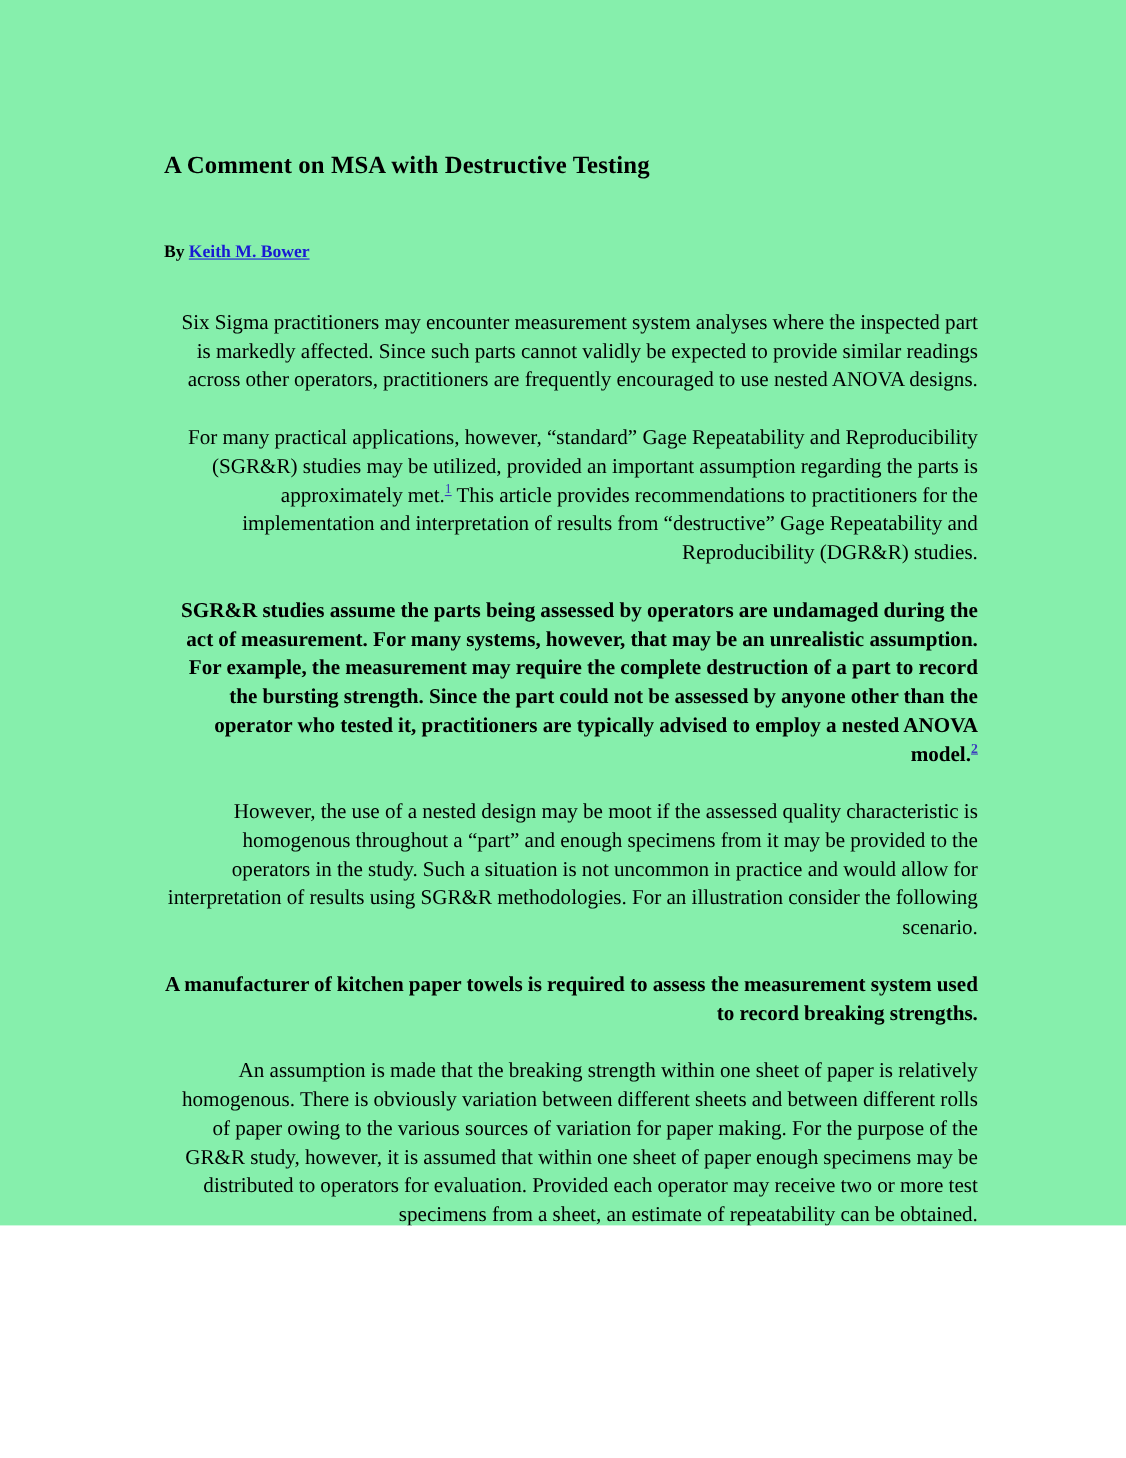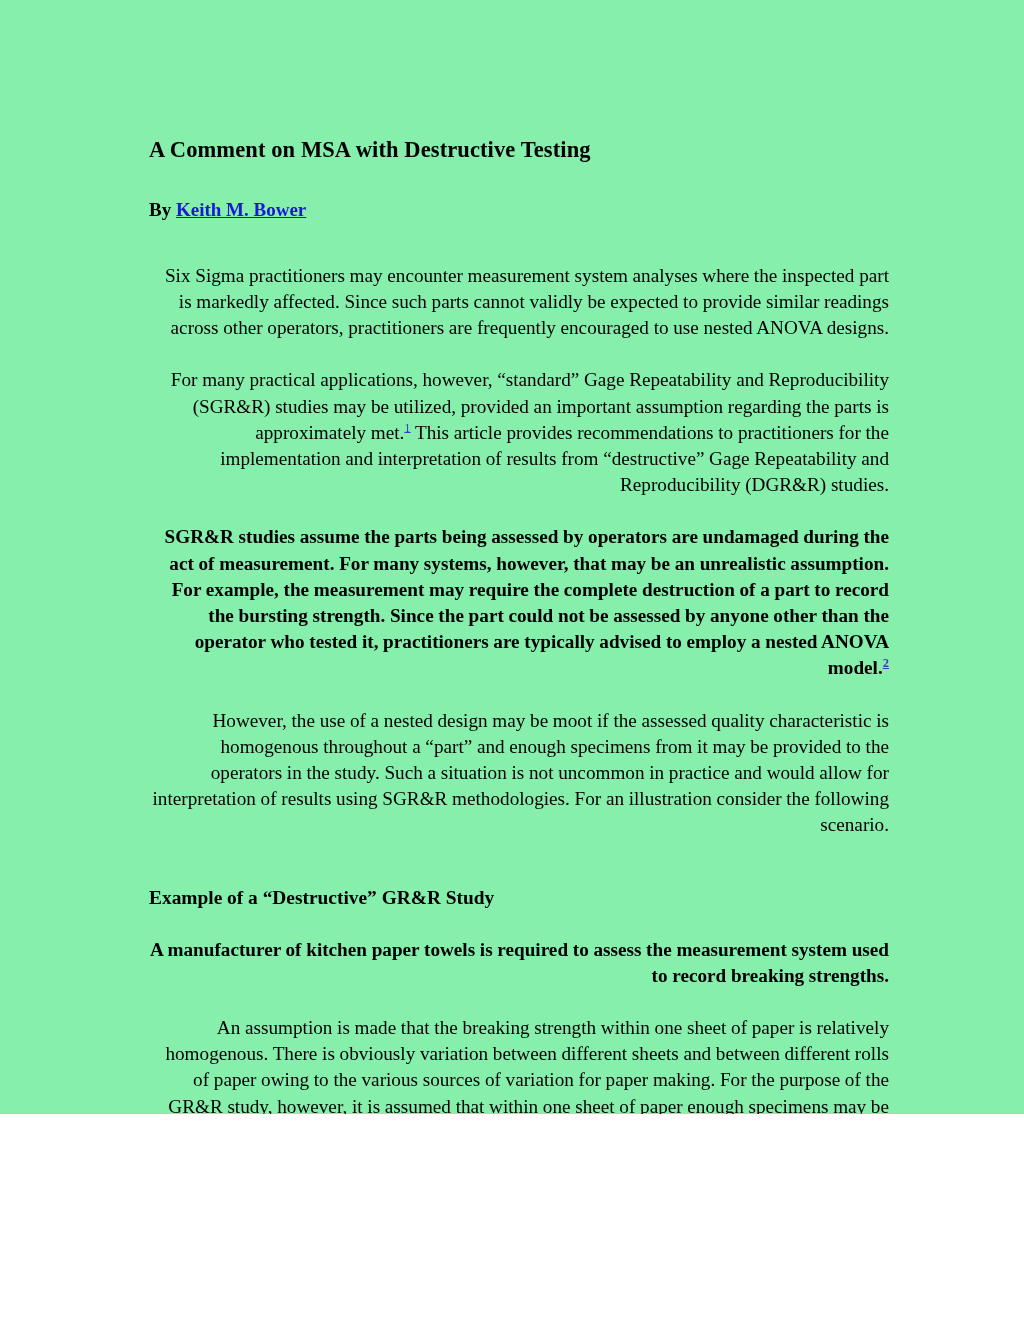--- a/index.html
+++ b/index.html
@@ -28,23 +28,23 @@
     width: 740px;
   }
   .doc-title {
     font-size: 22.5px;
     font-weight: bold;
     letter-spacing: 0.1px;
     line-height: 1.2;
     margin: 0 0 0 0;
   }
   .byline {
-    font-size: 19px;
+    font-size: 16px;
     font-weight: bold;
-    margin: 35px 0 0 0;
+    margin: 57px 0 0 0;
     line-height: 1.25;
     font-family: Liberation Serif, serif;
   }
   .byline .author-link {
     color: #1919d4;
     text-decoration: underline;
     font-weight: bold;
   }
   p.body-text {
     font-size: 19.2px;
@@ -87,20 +87,19 @@
 
     <p class="body-text first-body">Six Sigma practitioners may encounter measurement system analyses where the inspected part is markedly affected. Since such parts cannot validly be expected to provide similar readings across other operators, practitioners are frequently encouraged to use nested ANOVA designs.</p>
 
     <p class="body-text"><span>For many practical applications, however, “standard” Gage Repeatability and Reproducibility (SGR&amp;R) studies may be utilized, provided an important assumption regarding the parts is approximately met.</span><sup class="footnote-ref">1</sup><span> This article provides recommendations to practitioners for the implementation and interpretation of results from “destructive” Gage Repeatability and Reproducibility (DGR&amp;R) studies.</span></p>
 
 
     <p class="body-text para-after-heading"><span>SGR&amp;R studies assume the parts being assessed by operators are undamaged during the act of measurement. For many systems, however, that may be an unrealistic assumption. For example, the measurement may require the complete destruction of a part to record the bursting strength. Since the part could not be assessed by anyone other than the operator who tested it, practitioners are typically advised to employ a nested ANOVA model.</span><sup class="footnote-ref">2</sup></p>
 
     <p class="body-text">However, the use of a nested design may be moot if the assessed quality characteristic is homogenous throughout a “part” and enough specimens from it may be provided to the operators in the study. Such a situation is not uncommon in practice and would allow for interpretation of results using SGR&amp;R methodologies. For an illustration consider the following scenario.</p>
 
-    <h2 class="section-heading">Example of a “Destructive” GR&amp;R Study</h2>
 
     <p class="body-text para-after-heading">A manufacturer of kitchen paper towels is required to assess the measurement system used to record breaking strengths.</p>
 
     <p class="body-text">An assumption is made that the breaking strength within one sheet of paper is relatively homogenous. There is obviously variation between different sheets and between different rolls of paper owing to the various sources of variation for paper making. For the purpose of the GR&amp;R study, however, it is assumed that within one sheet of paper enough specimens may be distributed to operators for evaluation. Provided each operator may receive two or more test specimens from a sheet, an estimate of repeatability can be obtained.</p>
 
   </div>
 </div>
 
 </body></html>

